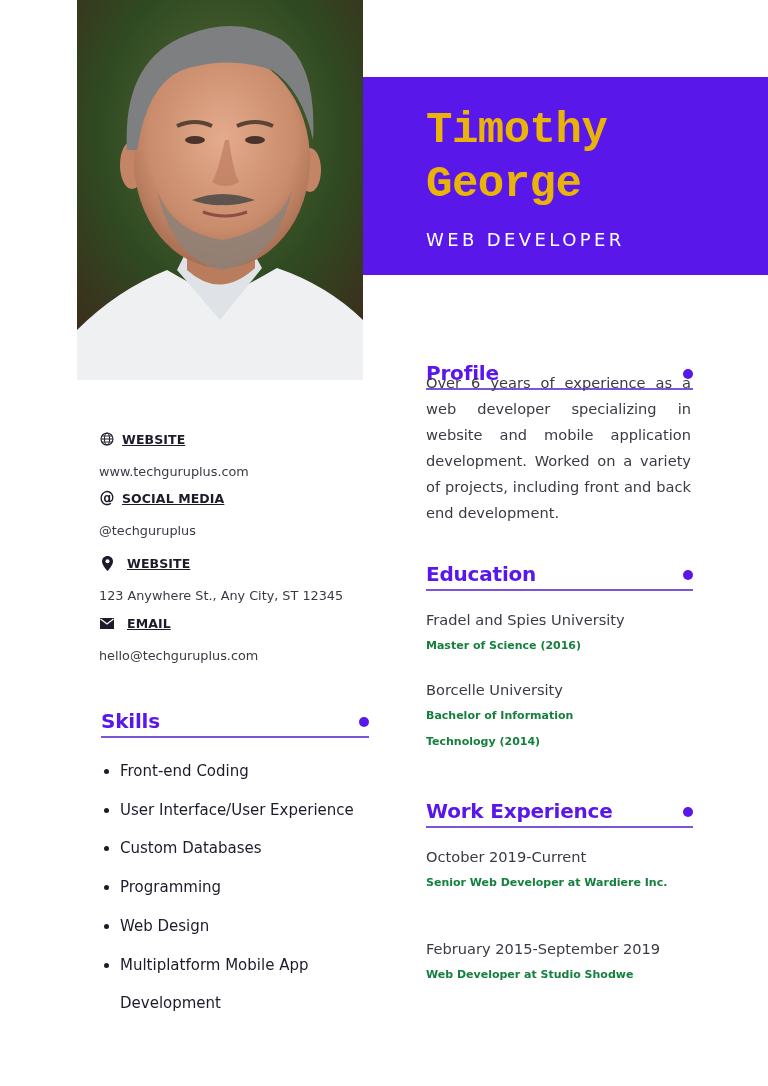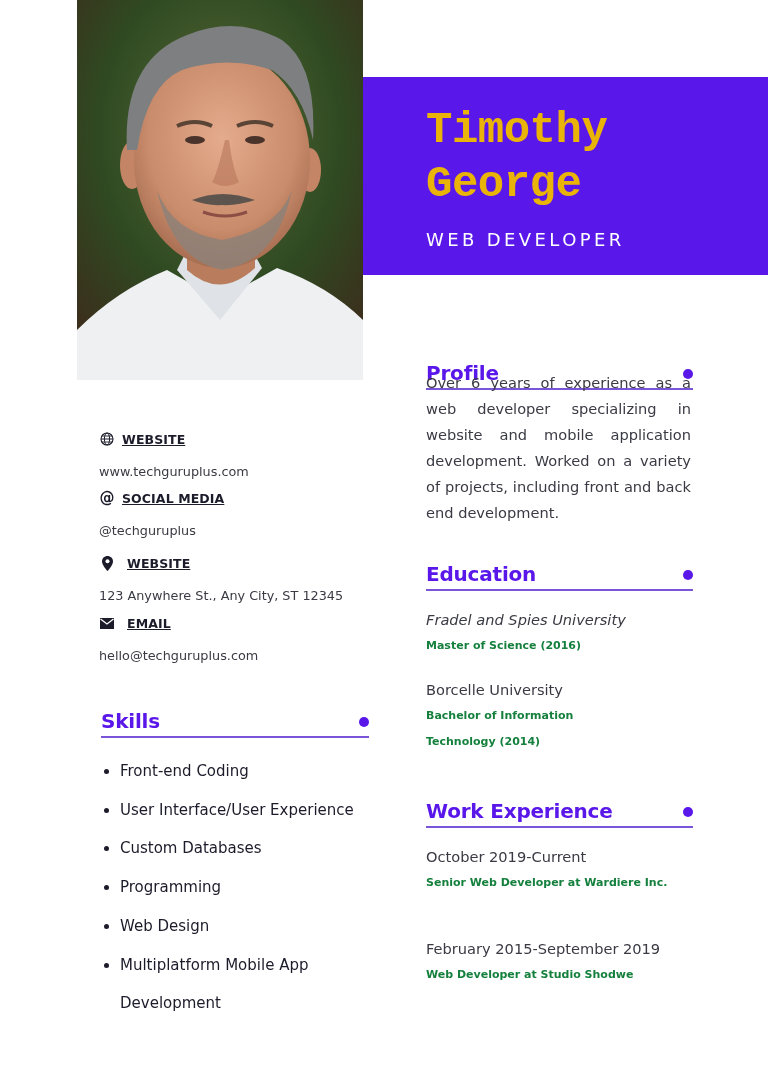--- a/index.html
+++ b/index.html
@@ -179,21 +179,21 @@
 <div class="section-head" style="left:426px; top:324px; width:267px;margin-top:36px;">
   <span class="title">Profile</span>
   <span class="dot"></span>
 </div>
 <div class="para" style="left:426px; top:370px; width:265px;">Over 6 years of experience as a web developer specializing in website and mobile application development. Worked on a variety of projects, including front and back end development.</div>
 
 <div class="section-head" style="left:426px; top:561px; width:267px;">
   <span class="title">Education</span>
   <span class="dot"></span>
 </div>
-<div class="entry-light" style="left:426px; top:607px;font-style:italic;">Fradel and Spies University</div>
+<div class="entry-light" style="left:426px; top:607px;">Fradel and Spies University</div>
 <div class="entry-bold" style="left:426px; top:633px;">Master of Science (2016)</div>
 <div class="entry-light" style="left:426px; top:677px;">Borcelle University</div>
 <div class="entry-bold" style="left:426px; top:703px; width:215px;">Bachelor of Information Technology (2014)</div>
 
 <div class="section-head" style="left:426px; top:798px; width:267px;">
   <span class="title">Work Experience</span>
   <span class="dot"></span>
 </div>
 <div class="entry-light" style="left:426px; top:844px;">October 2019-Current</div>
 <div class="entry-bold justify" style="left:426px; top:870px; width:265px;">Senior Web Developer at Wardiere Inc.</div>

